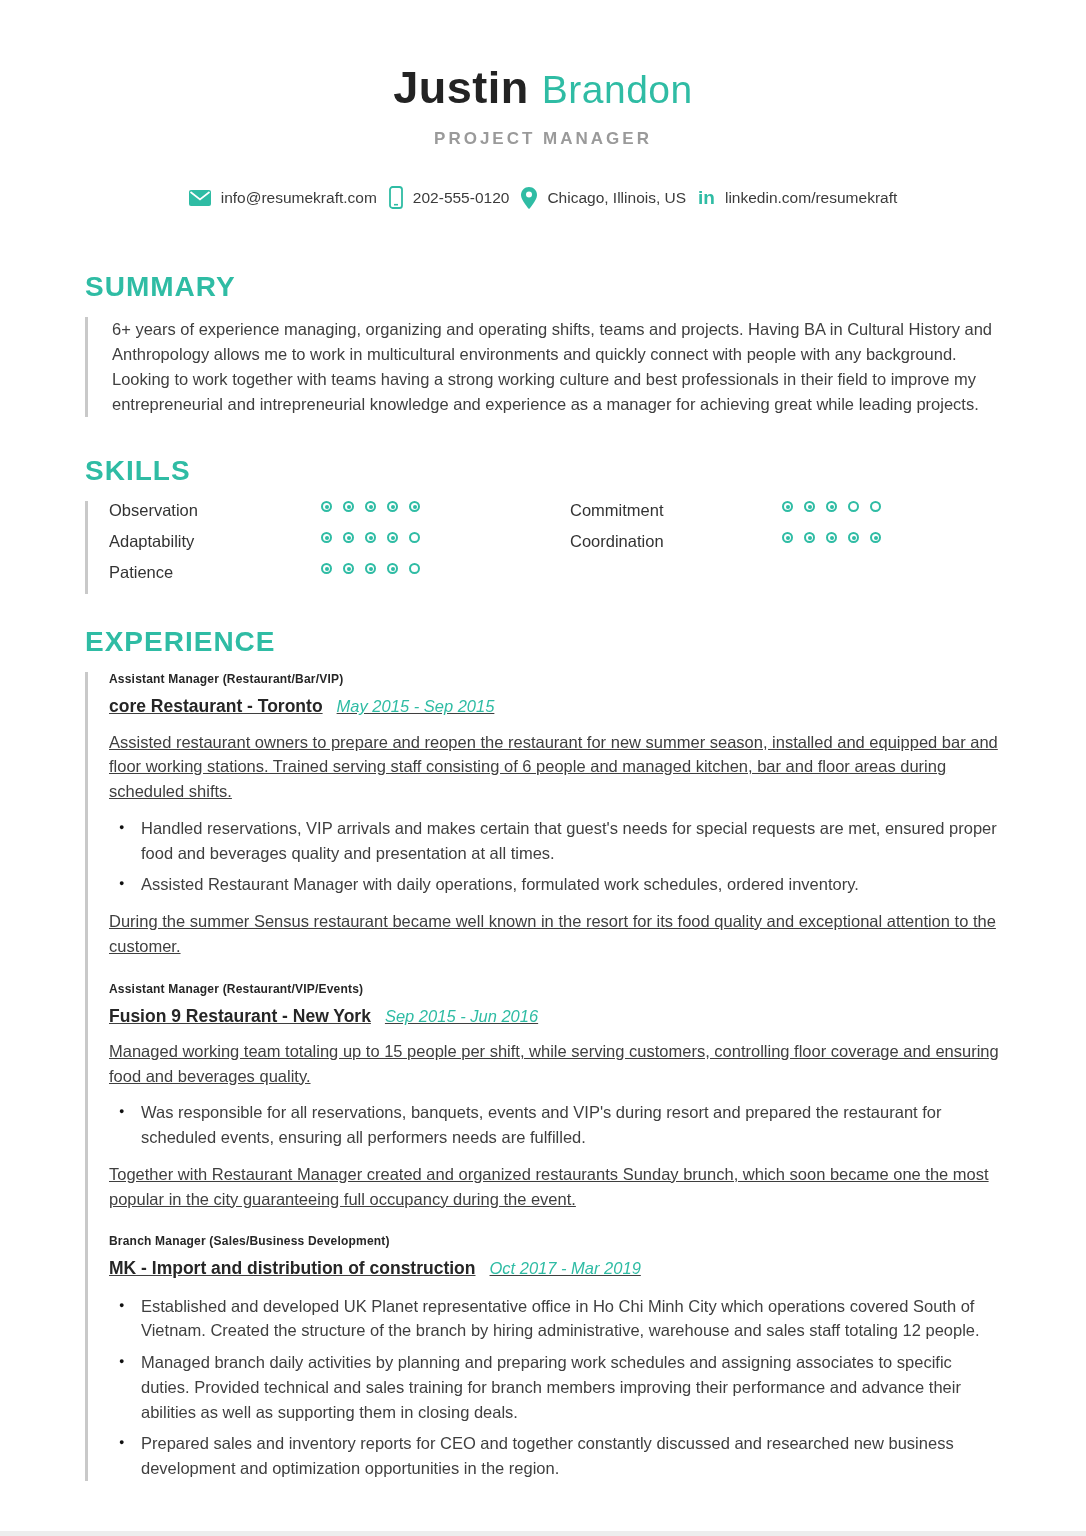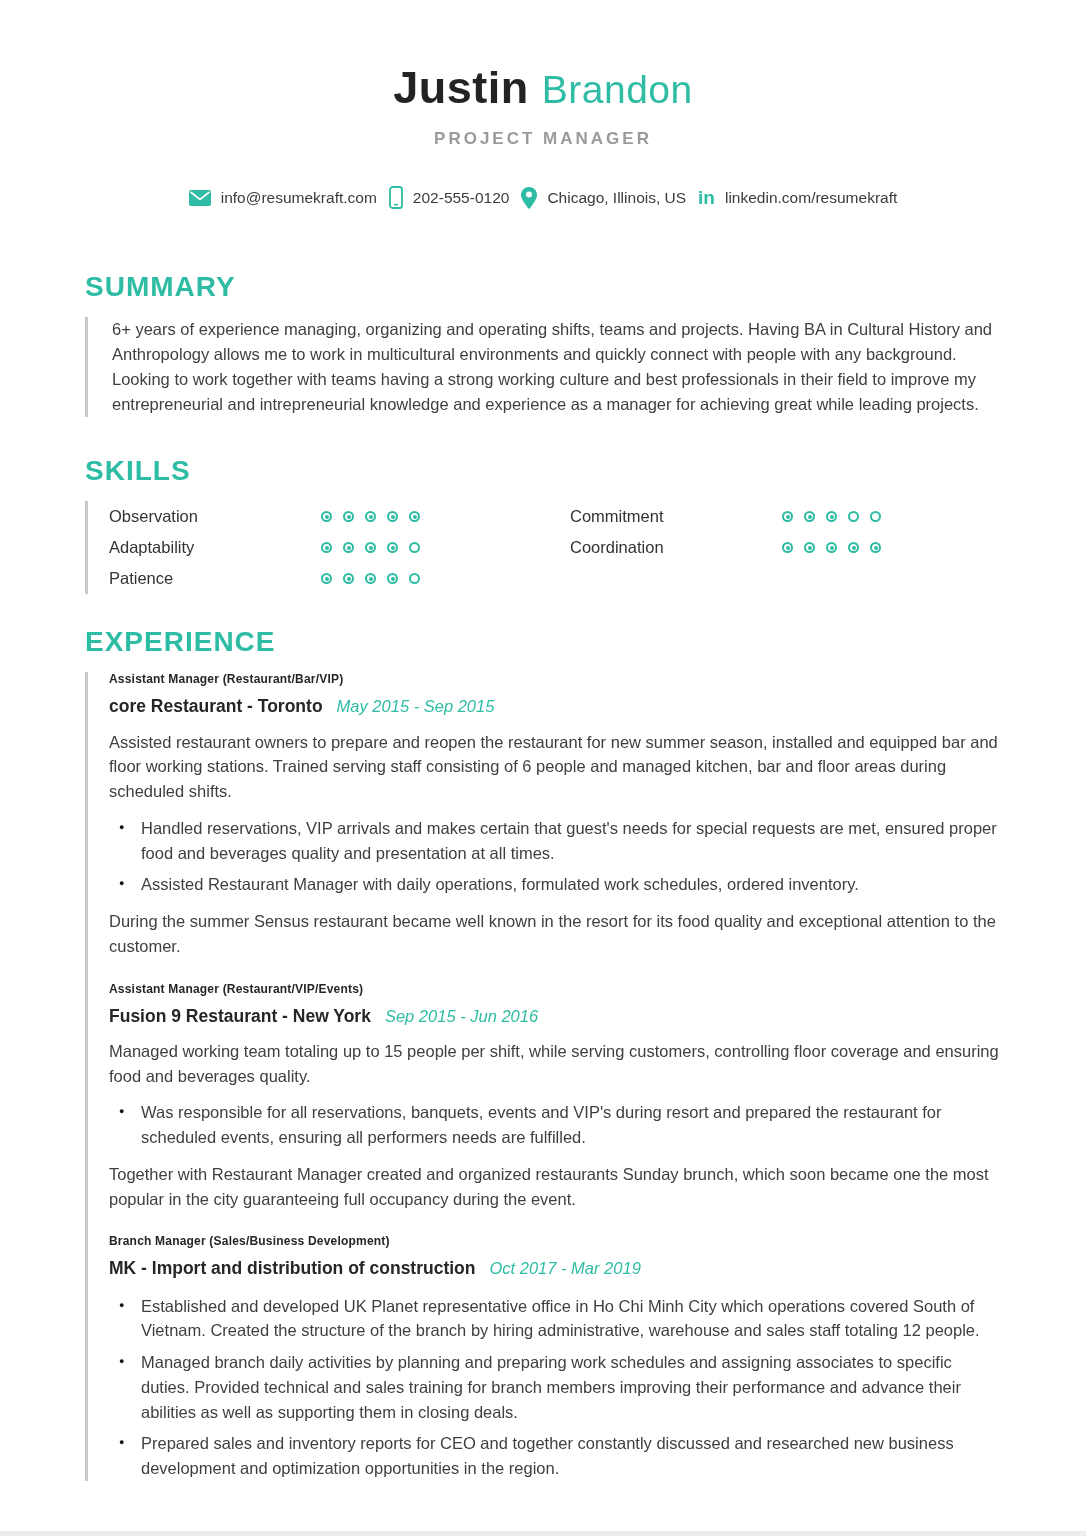--- a/index.html
+++ b/index.html
@@ -24,34 +24,34 @@
 
   
   .section-heading { color:var(--accent); font-size:28px; font-weight:600; letter-spacing:1px; margin:0 0 14px 0; }
   .section-body { border-left:3px solid var(--bar); padding-left:21px; }
   .summary-section { margin-top:62px; }
   .summary-text { margin:3px; font-size:16.5px; line-height:1.52; max-width:905px; }
 
   
   .skills-section { margin-top:38px; }
   .skills-grid { display:grid; grid-template-columns:1fr 1fr; column-gap:30px; align-items:start; }
-  .skill-row { display:flex; align-items:center; height:31px; }
+  .skill-row { display:flex; align-items:flex-start; height:31px; }
   .skill-label { width:212px; font-size:16.5px; color:#333; }
   .dots { display:flex; gap:11px; align-items:center; }
   .dot { width:11px; height:11px; border:2.5px solid var(--accent); border-radius:50%; position:relative; flex:0 0 auto; }
   .dot.filled::after { content:''; position:absolute; inset:1.5px; background:var(--accent); border-radius:50%; }
 
   
   .experience-section { margin-top:32px; }
   .job { margin-bottom:23px; }
   .job-title { margin:0 0 7px 0; font-size:12px; font-weight:700; color:#262626; letter-spacing:0.2px; }
   .job-meta { margin:0 0 9px 0; display:flex; align-items:baseline; }
   .company { font-size:17.5px; font-weight:700; color:#262626; }
   .dates { font-size:16.5px; font-style:italic; color:var(--accent); margin-left:14px; }
-  .job p { margin:0 0 10px 0; font-size:16.5px; line-height:1.5; max-width:905px; }
+  .job p { margin:0 0 10px 0; font-size:16.5px; line-height:1.5; max-width:905px;text-decoration:underline; }
   .job ul { margin:12px 0 12px 0; padding:0; list-style:none; }
   .job li { position:relative; padding-left:32px; margin-bottom:7px; font-size:16.5px; line-height:1.5; max-width:905px; }
   .job li::before { content:'●'; position:absolute; left:10px; top:5px; font-size:9px; color:#111; }
   .job .outro { margin-top:2px; }
 
   .bottom-edge { position:absolute; left:0; bottom:0; width:100%; height:5px; background:#ededed; }
 </style>
 </head>
 <body>
 

